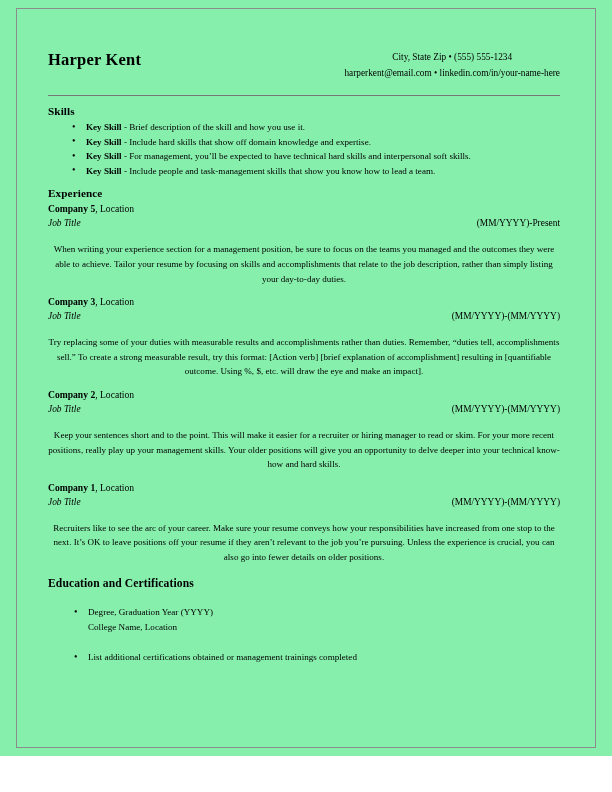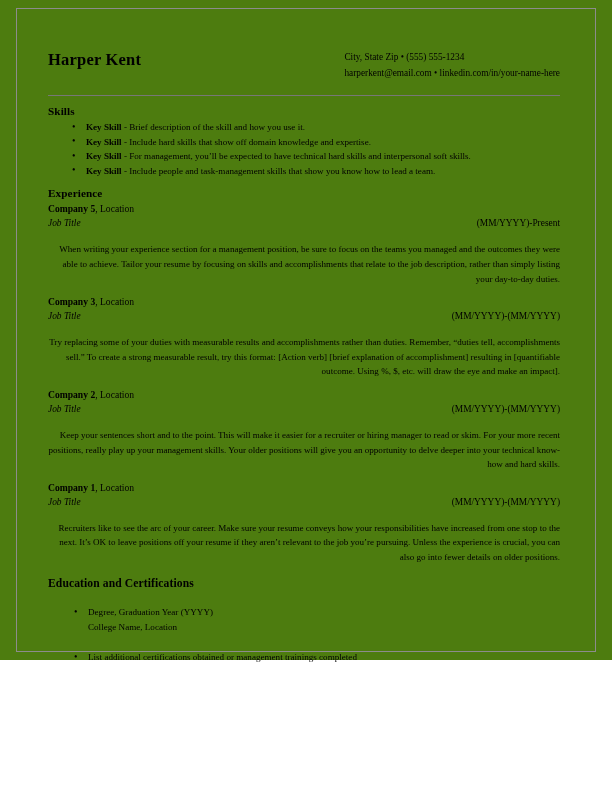--- a/index.html
+++ b/index.html
@@ -11,22 +11,22 @@
   body {
     width: 612px;
     height: 792px;
     font-family: "Liberation Serif", "DejaVu Serif", serif;
     color: #000000;
     overflow: hidden;
   }
   .page {
     position: relative;
     width: 612px;
-    height: 660px;
-    background: #4d7c0f;
+    height: 756px;
+    background: #86efac;
     padding: 0;
   }
   .page-border {
     position: absolute;
     left: 16px;
     top: 8px;
     right: 16px;
     bottom: 8px;
     border: 1px solid #8c8c8c;
     pointer-events: none;
@@ -48,21 +48,21 @@
   .name {
     font-size: 16.5px;
     font-weight: bold;
     letter-spacing: 0.2px;
     line-height: 20px;
     margin: 0;
     padding-top: 4px;
     white-space: nowrap;
   }
   .contact {
-    text-align: left;
+    text-align: center;
     font-size: 9.3px;
     line-height: 15.5px;
     padding-top: 4px;
   }
   .contact div { white-space: nowrap; }
   .rule {
     width: 100%;
     height: 0;
     border-top: 1px solid #777777;
     margin-top: 14px;
@@ -125,21 +125,21 @@
   }
   .job-dates {
     font-size: 9.4px;
     text-align: right;
     white-space: nowrap;
   }
   .job-desc {
     margin: 12px 0 0 0;
     font-size: 9.05px;
     line-height: 14.6px;
-    text-align: right;
+    text-align: center;
   }
 
   
   .section.education { margin-top: 12px; }
   ul.edu-bullets {
     list-style: none;
     margin: 14px 0 0 0;
     padding: 0;
   }
   ul.edu-bullets > li {

